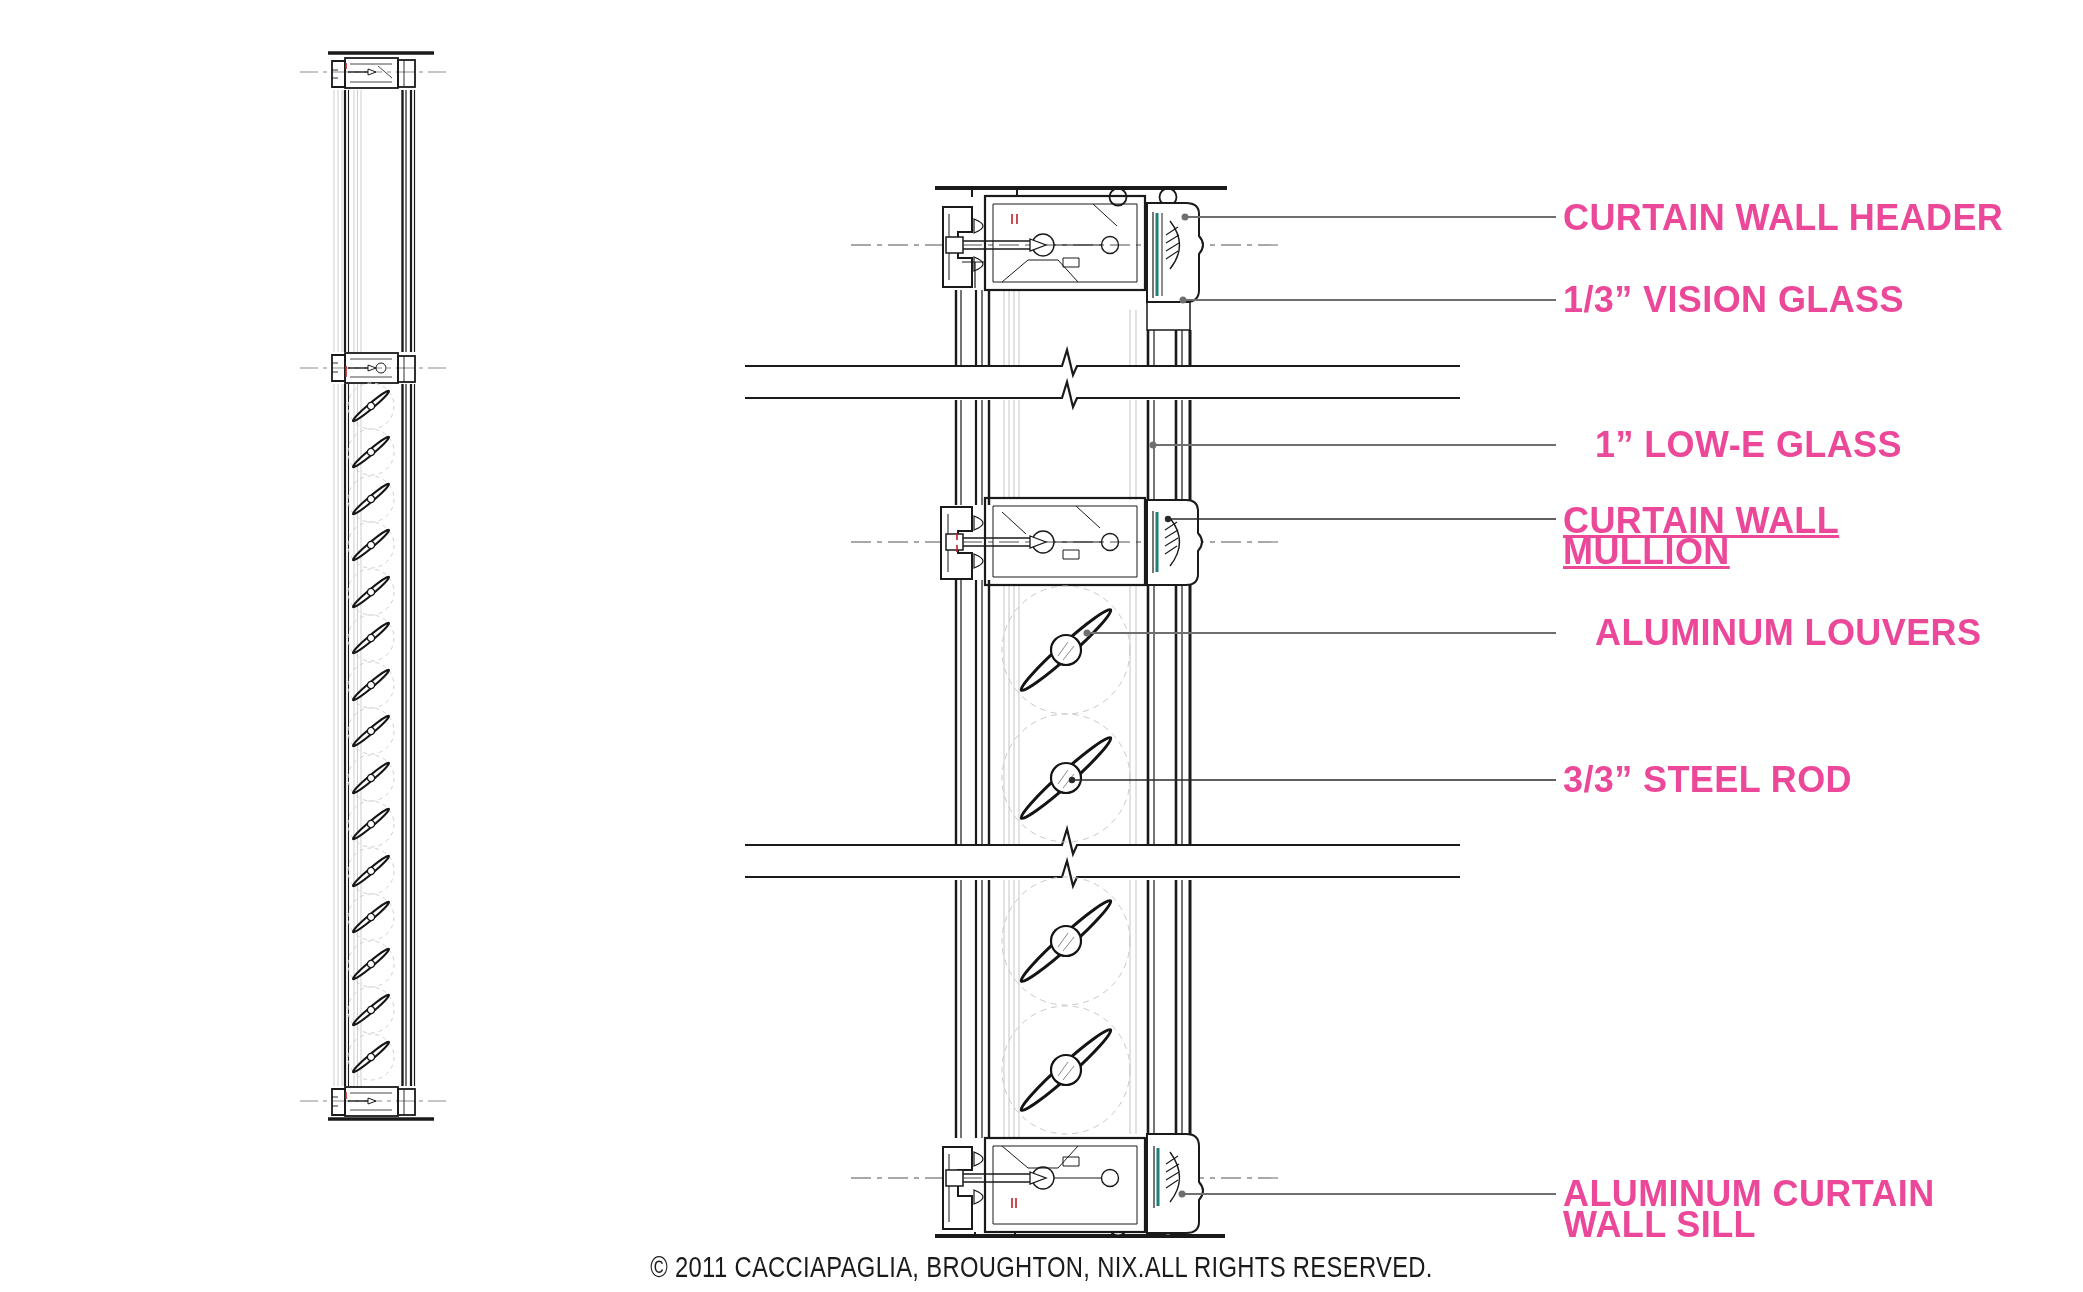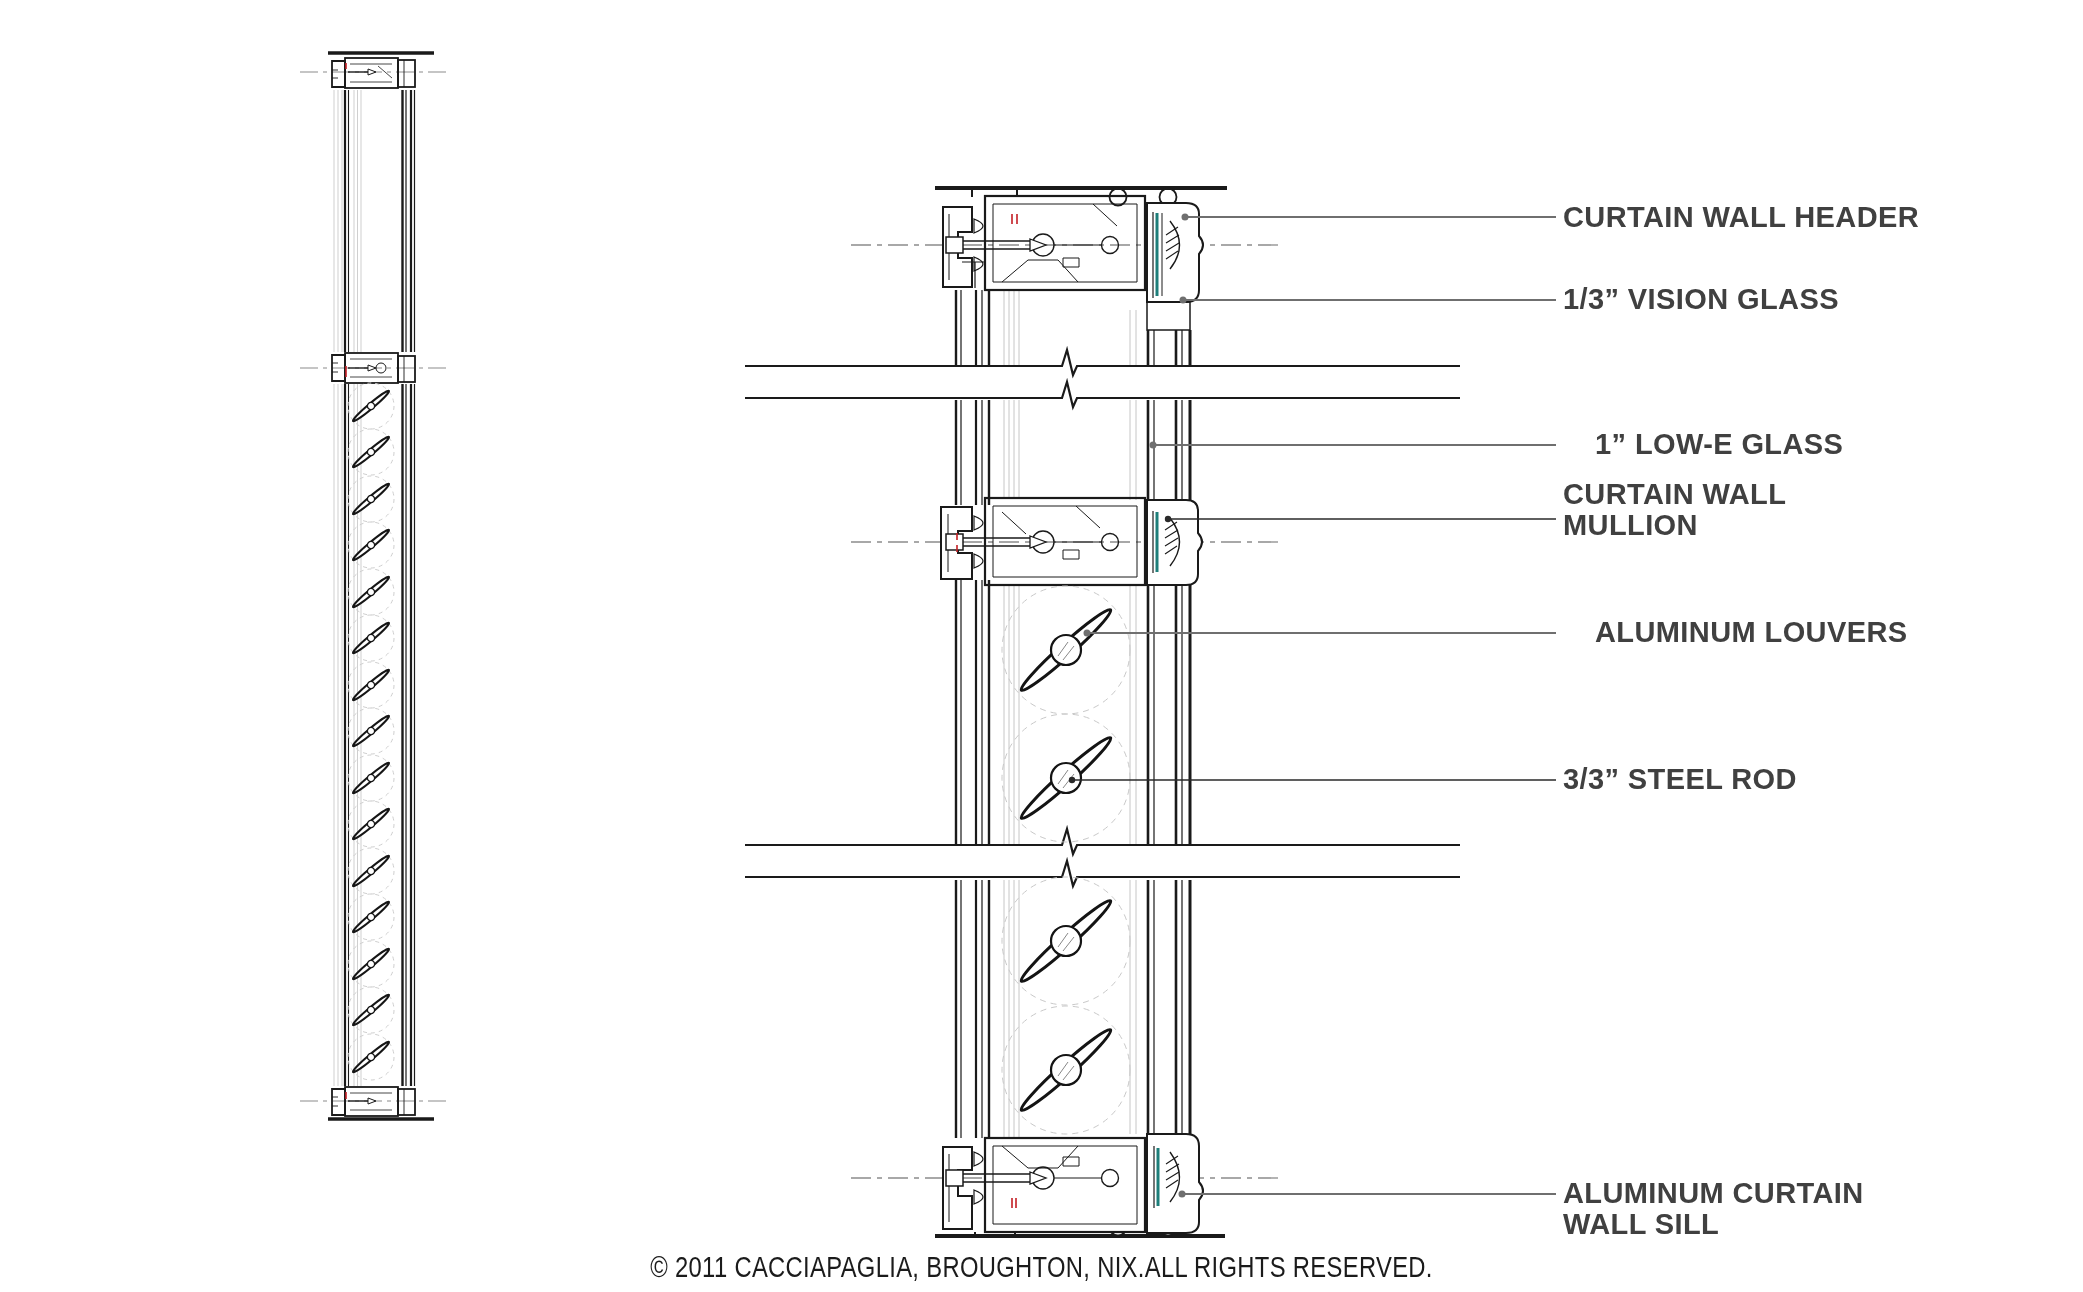--- a/index.html
+++ b/index.html
@@ -1,21 +1,21 @@
 <!DOCTYPE html>
 <html><head>
 <meta charset="utf-8">
 <style>
   html,body{margin:0;padding:0;background:#ffffff;}
   .sheet{position:relative;width:2083px;height:1292px;background:#ffffff;overflow:hidden;
          font-family:"Liberation Sans",sans-serif;}
   svg.draw{position:absolute;left:0;top:0;}
-  .callout{position:absolute;left:1563px;color:#404040;font-weight:700;font-size:29px;
+  .callout{position:absolute;left:1563px;color:#ec4899;font-weight:700;font-size:36px;
            line-height:31px;letter-spacing:.4px;white-space:pre-line;}
-  .co-1{top:202px;} .co-2{top:284px;} .co-3{top:429px;margin-left:32px;} .co-4{top:479px;}
+  .co-1{top:202px;} .co-2{top:284px;} .co-3{top:429px;margin-left:32px;} .co-4{top:505px;text-decoration:underline;}
   .co-5{top:617px;margin-left:32px;} .co-6{top:764px;} .co-7{top:1178px;}
   .copyright{position:absolute;top:1251px;left:0;width:100%;text-align:center;color:#1b1b1b;
              font-size:29px;font-weight:400;letter-spacing:.4px;transform:scaleX(.82);}
 </style>
 </head>
 <body>
 
 <div class="sheet">
 
 <svg class="draw" width="2083" height="1292" viewBox="0 0 2083 1292">

